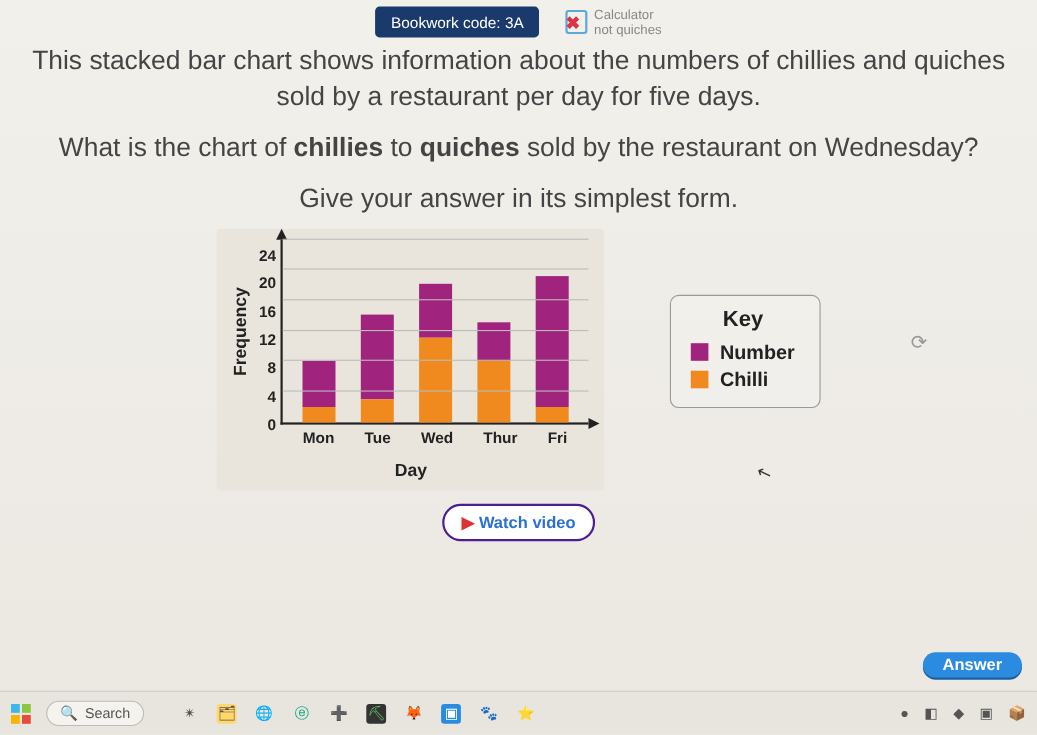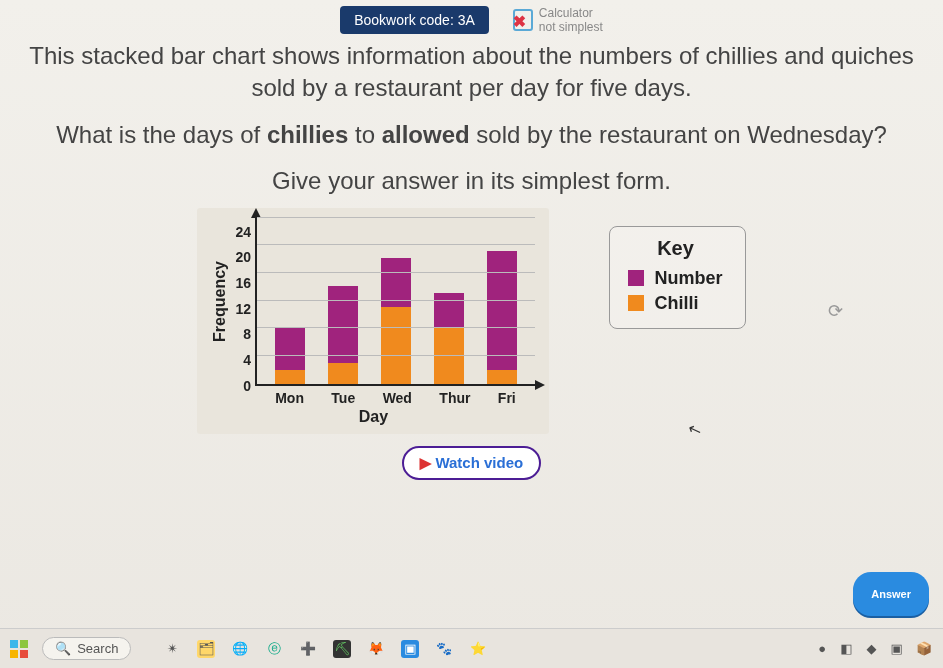--- a/index.html
+++ b/index.html
@@ -140,25 +140,25 @@
       width:280px;
       margin-left: auto;
       font-weight:bold;
       font-size:14px;
       padding: 4px 6px 0 6px;
       color:#222;
     }
     .xlabel {
       font-weight:bold;
       font-size:16px;
-      margin-top:2px;
+      margin-top:14px;
       color:#222;
     }
     .key-box {
-      margin-top: 18px;
+      margin-top: 60px;
       border: 1px solid #999;
       border-radius: 8px;
       padding: 10px 22px 14px 18px;
       background: rgba(255,255,255,0.2);
     }
     .key-title { font-weight:bold; font-size:20px; text-align:center; margin-bottom:8px; color:#222;}
     .key-row { display:flex; align-items:center; gap:10px; font-size:18px; font-weight:bold; color:#222; margin-top:4px;}
     .swatch { width:16px; height:16px; }
     .sw-q { background:#a0237d; }
     .sw-c { background:#f08a1e; }
@@ -180,22 +180,22 @@
     }
     .watch-video .play { color:#d33; margin-right:4px;}
     .answer-btn {
       position:absolute;
       right: 14px;
       bottom: 52px;
       background: #2a8be0;
       color:#fff;
       border:none;
       border-radius: 18px;
-      padding: 16px 18px;
-      font-size:11px;
+      padding: 3px 18px;
+      font-size:15px;
       font-weight:bold;
       box-shadow: 0 2px 0 #1a5fa3;
       cursor:pointer;
     }
     .taskbar {
       position:absolute;
       bottom:0; left:0; right:0;
       height: 40px;
       background: #e8e4de;
       border-top: 1px solid #ccc;
@@ -231,29 +231,29 @@
 <body>
 
 <div class="top-bar">
   <div class="bookwork">Bookwork code: 3A</div>
   <div class="calc-box">
     <div class="calc-icon">
         <span class="calc-x">✖</span>
       </div>
     <div>
       <div>Calculator</div>
-      <div>not simplest</div>
+      <div>not quiches</div>
     </div>
   </div>
 </div>
 
 <div class="question">
   <span>This stacked bar chart shows information about the numbers of chillies and quiches sold by a restaurant per day for five days.</span>
   <span class="sub">
-    <span>What is the days of </span><b>chillies</b><span> to </span><b>allowed</b><span> sold by the restaurant on Wednesday?</span>
+    <span>What is the chart of </span><b>chillies</b><span> to </span><b>quiches</b><span> sold by the restaurant on Wednesday?</span>
   </span>
   <span class="sub">Give your answer in its simplest form.</span>
 </div>
 
 <div class="chart-zone">
   <div class="chart-wrap">
     <div class="chart-card">
       <div class="chart-body">
         <div class="ylabel">Frequency</div>
         <div class="yticks">

